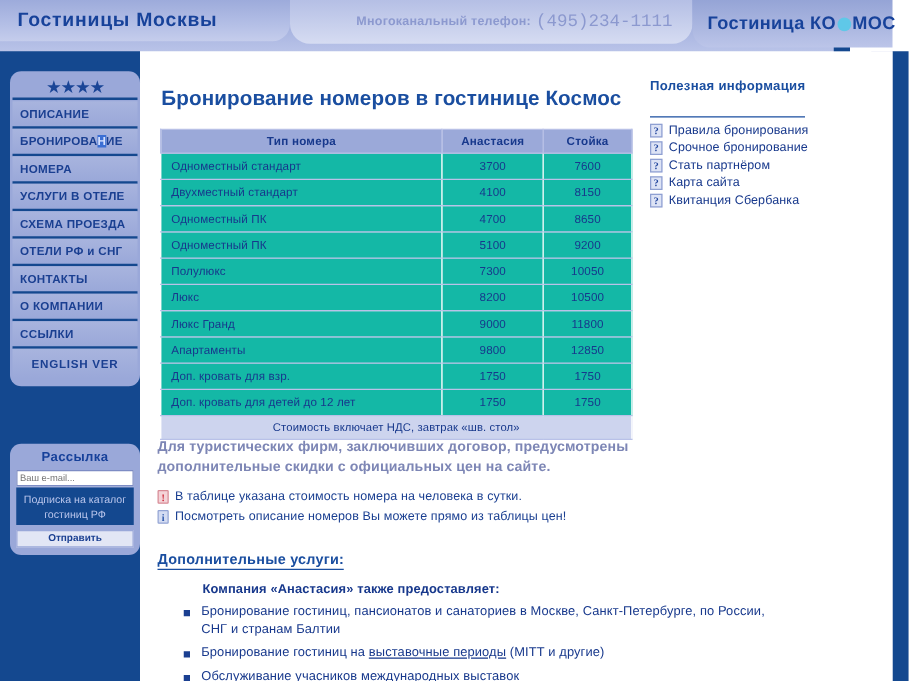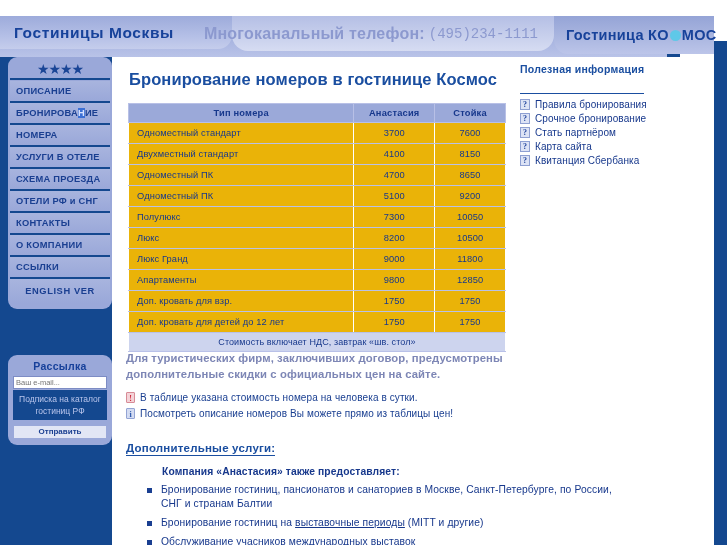--- a/index.html
+++ b/index.html
@@ -14,21 +14,21 @@
   #page {
     position: relative;
     width: 727px;
     height: 545px;
     background: #ffffff;
   }
 
   
   .header-band {
     position: absolute;
-    left: 0; top: 16px;
+    left: 0; top: 0;
     width: 680px; height: 41px;
     background: linear-gradient(to bottom, #8b9ad4 0%, #a3b0de 45%, #b9c3e8 100%);
   }
   .header-band .right-edge {
     position: absolute;
     right: 0; top: 0;
     width: 13px; height: 41px;
     background: #14488f;
   }
 
@@ -57,21 +57,21 @@
     background: linear-gradient(to bottom, #b5bfe5 0%, #c7cfec 55%, #d6dcf2 100%);
     border-bottom-left-radius: 16px;
     border-bottom-right-radius: 16px;
     display: flex;
     align-items: center;
     justify-content: flex-end;
     padding-right: 16px;
   }
   .phone-tab .phone-label {
     color: #8c99cf;
-    font-size: 16px;
+    font-size: 10px;
     font-weight: bold;
     letter-spacing: 0.2px;
     white-space: nowrap;
     padding-left: 48px;
   }
   .phone-tab .phone-number {
     color: #8c99cf;
     font-family: Liberation Mono, monospace;
     font-size: 14px;
     margin-left: 4px;
@@ -275,21 +275,21 @@
     font-weight: bold;
     height: 19px;
     border: 1px solid #b8c0e6;
     text-align: center;
     letter-spacing: 0.2px;
   }
   .price-table th.col-type { width: 226px; }
   .price-table th.col-a { width: 81px; }
   .price-table th.col-b { width: 71px; }
   .price-table td {
-    background: #eab308;
+    background: #14b8a6;
     color: #17388c;
     font-size: 9.3px;
     height: 21px;
     border: 1px solid #ffffff;
     border-bottom: 1px solid #b9c1e8;
     letter-spacing: 0.1px;
   }
   .price-table td.name { text-align: left; padding-left: 8px; }
   .price-table td.num  { text-align: center; }
   .price-table tr.footer-row td {

